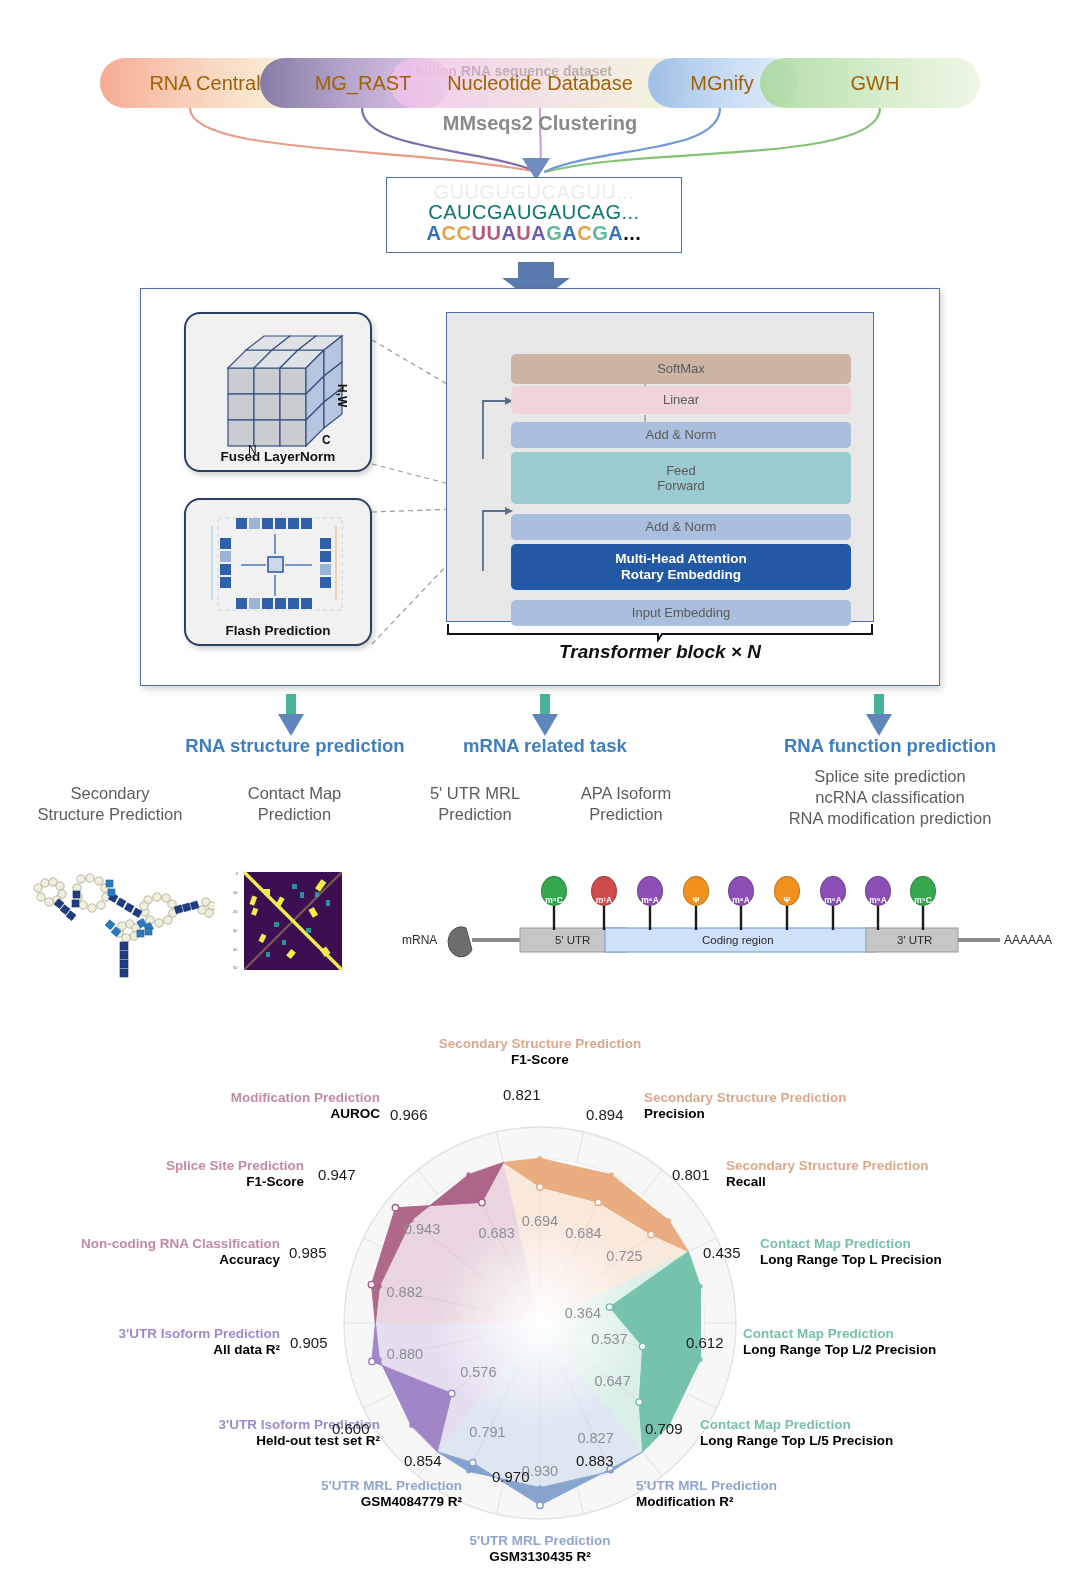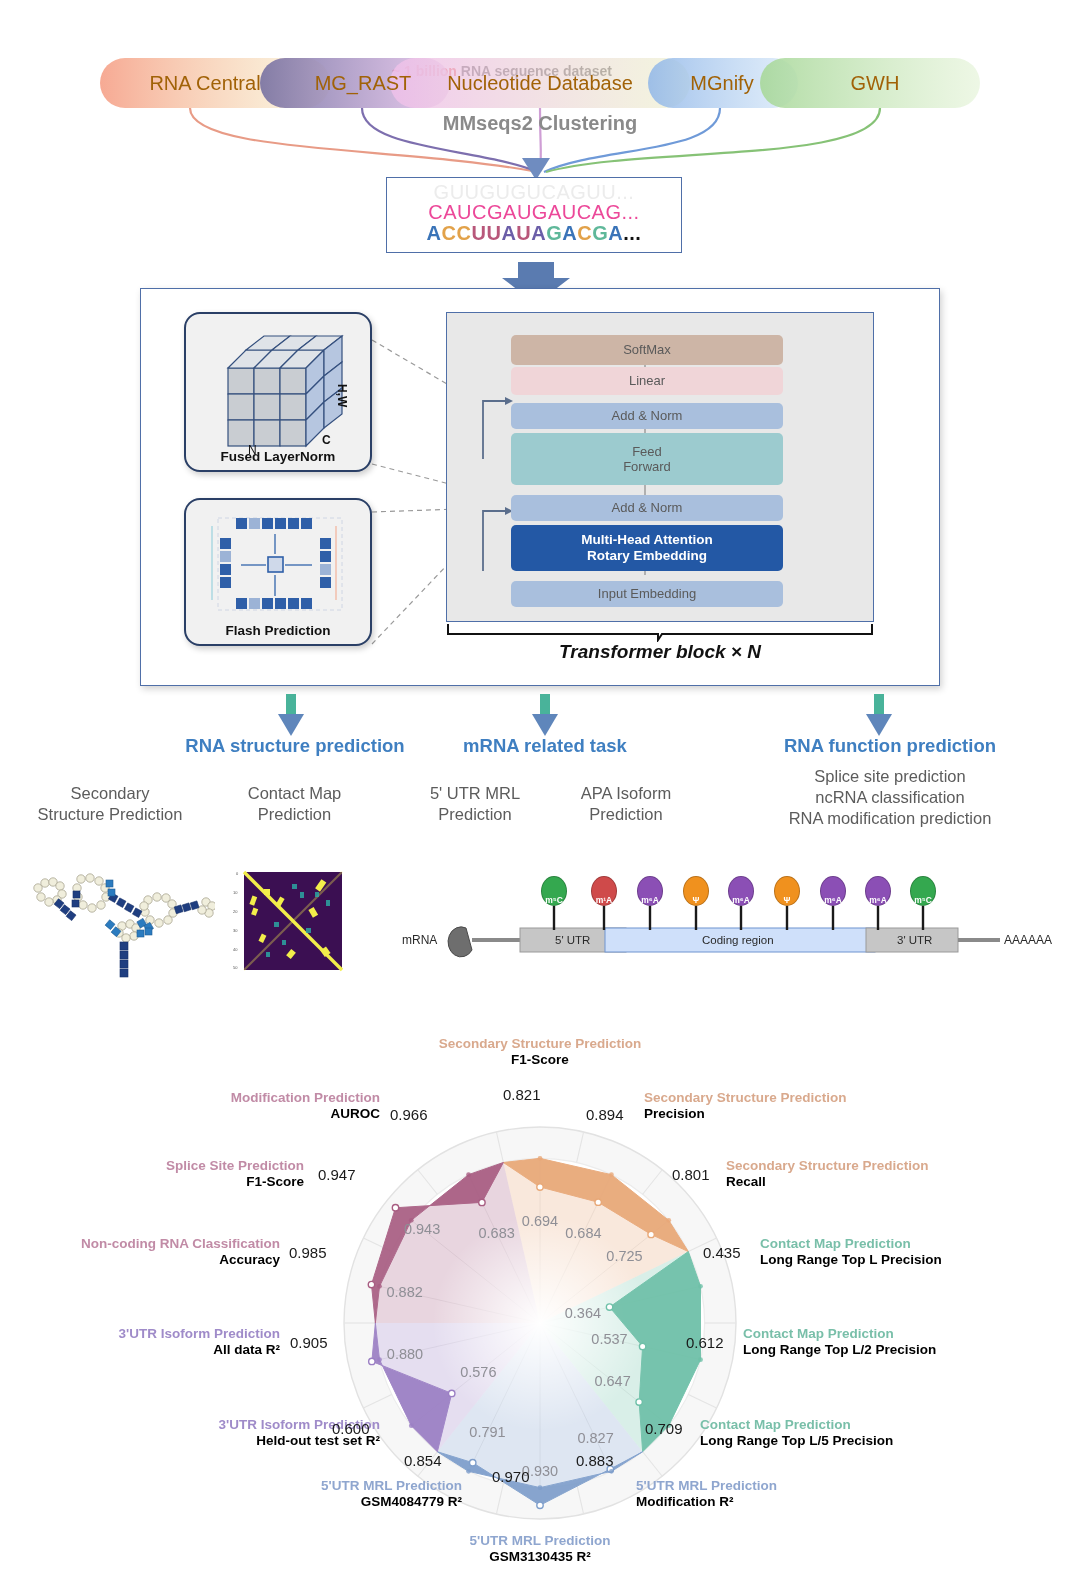--- a/index.html
+++ b/index.html
@@ -37,21 +37,21 @@
   }
 
   
   #seq-box {
     top:177px; left:386px; width:296px; height:76px;
     border:1.6px solid #4f6fa8; background:#ffffff;
     padding-top:2px;
   }
   .seq-line { text-align:center; font-family:"Liberation Sans", sans-serif; letter-spacing:0.5px; }
   .seq1 { font-size:20px; color:#ececec; margin-top:1px; }
-  .seq2 { font-size:20px; color:#ec4899; margin-top:-3px; }
+  .seq2 { font-size:20px; color:#0f766e; margin-top:-3px; }
   .seq3 { font-size:20px; font-weight:bold; margin-top:-2px; }
 
   
   #model-frame {
     top:288px; left:140px; width:800px; height:398px;
     border:1.6px solid #4f6fa8; background:#ffffff;
     box-shadow:2px 3px 7px rgba(0,0,0,0.18);
   }
   .mod-card {
     position:absolute; background:#f1f1f1; border:2px solid #2a3f66;
@@ -63,24 +63,25 @@
     position:absolute; bottom:6px; left:0; width:100%;
     text-align:center; font-size:13.5px; font-weight:bold; color:#111;
   }
 
   
   #tf-panel {
     top:312px; left:446px; width:428px; height:310px;
     background:#e8e8e8; border:1.4px solid #4f6fa8;
   }
   .tf-block {
-    position:absolute; left:64px; width:272px; border-radius:5px;
+    position:absolute; left:64px; width:340px; border-radius:5px;
     display:flex; flex-direction:column; align-items:center;
     justify-content:center; font-size:13px; color:#5a5a5a;
     line-height:1.18;
+    margin-top:19px;
   }
   .tf-block.dark { color:#ffffff; font-weight:bold; font-size:13.5px; }
 
   #tf-caption {
     top:641px; left:446px; width:428px; text-align:center;
     font-size:19px; font-weight:bold; font-style:italic; color:#111;
   }
 
   
   .task-head {

